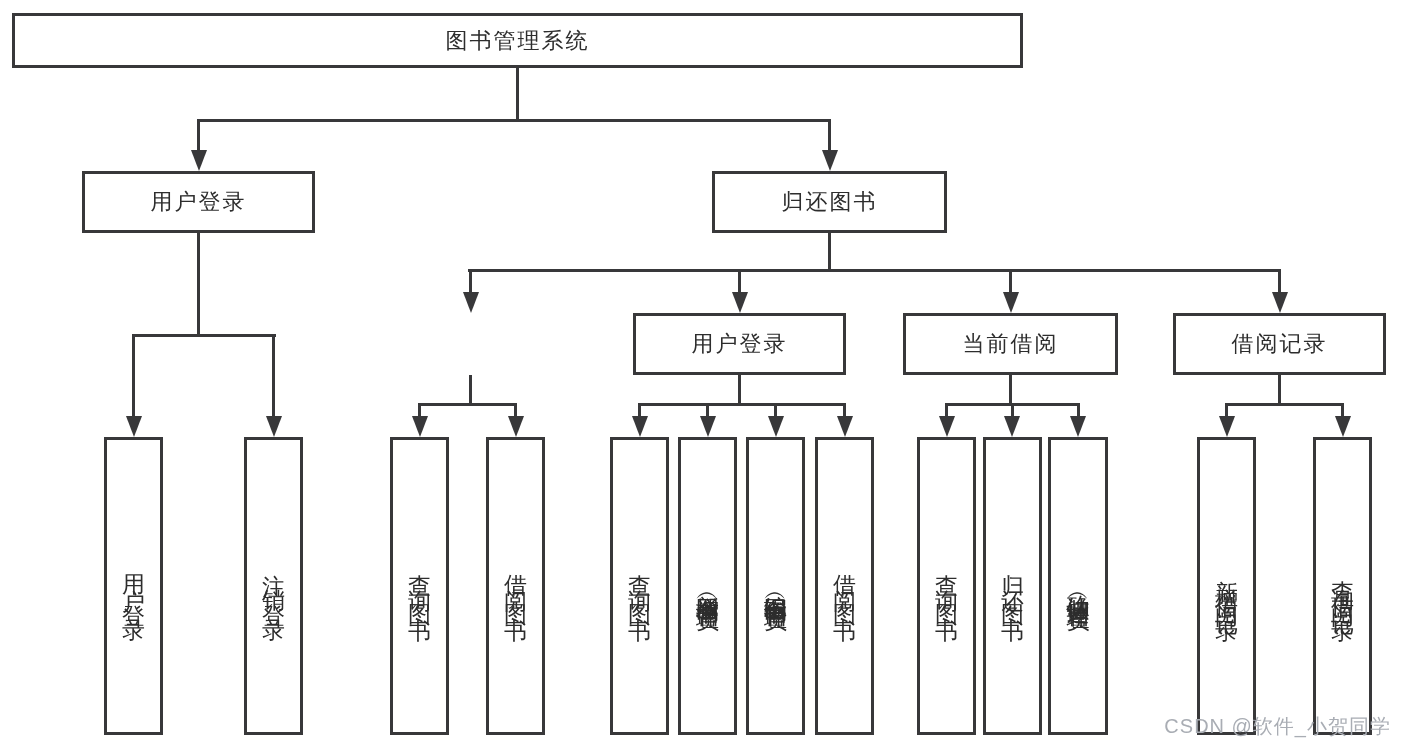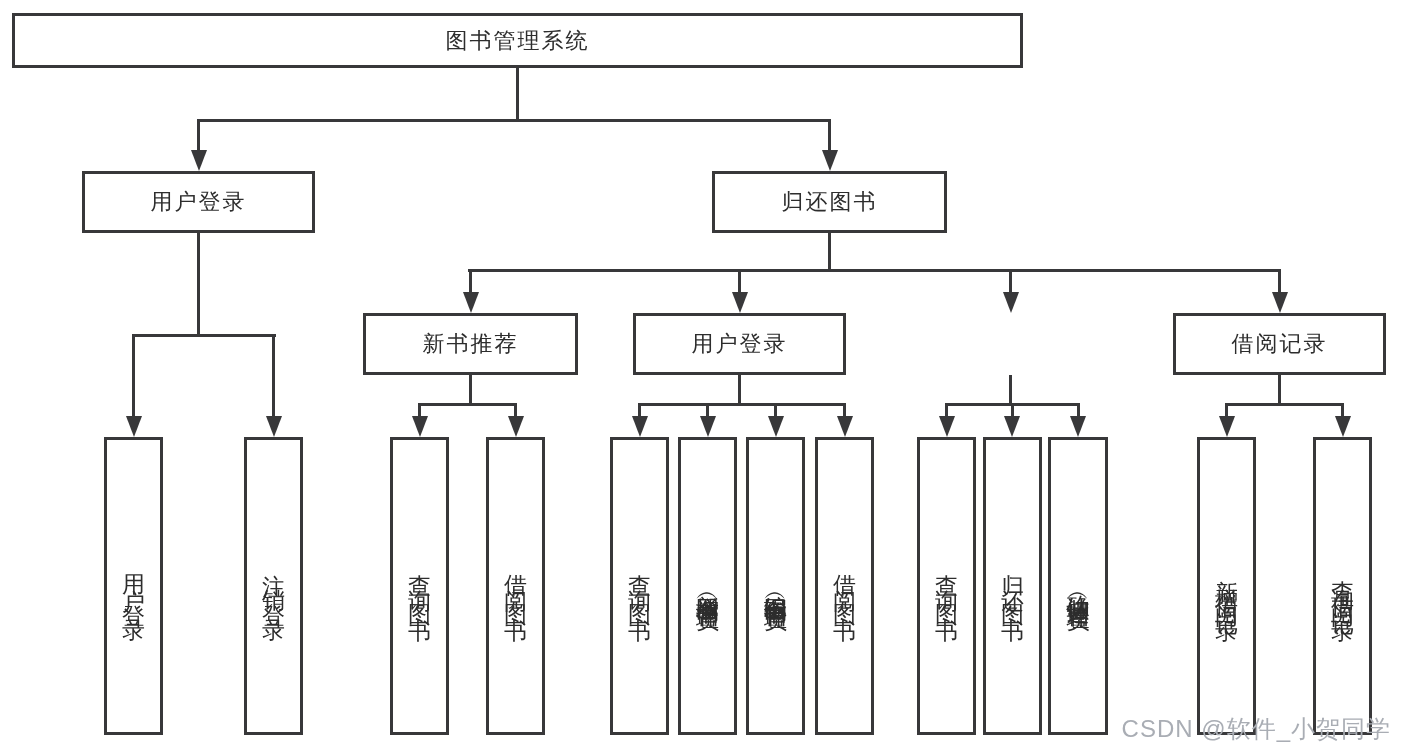--- a/index.html
+++ b/index.html
@@ -54,21 +54,21 @@
     width: 0;
     height: 0;
     border-left: 8px solid transparent;
     border-right: 8px solid transparent;
     border-top: 21px solid #38383a;
   }
   .watermark {
     position: absolute;
     right: 14px;
     top: 713px;
-    font-size: 24px;
+    font-size: 20px;
     color: #a9adb4;
     letter-spacing: 1px;
     white-space: nowrap;
   }
 </style>
 </head>
 <body>
 
 <div id="stage">
 
@@ -76,25 +76,25 @@
     <span>图书管理系统</span>
   </div>
 
   <div class="box" style="left:82px; top:171px; width:233px; height:62px;">
     <span>用户登录</span>
   </div>
   <div class="box" style="left:712px; top:171px; width:235px; height:62px;">
     <span>归还图书</span>
   </div>
 
-  <div class="box" style="left:363px; top:313px; width:215px; height:62px;">
-    <span>新书推荐</span>
-  </div>
   <div class="box" style="left:633px; top:313px; width:213px; height:62px;">
     <span>用户登录</span>
+  </div>
+  <div class="box" style="left:903px; top:313px; width:215px; height:62px;">
+    <span>当前借阅</span>
   </div>
   <div class="box" style="left:1173px; top:313px; width:213px; height:62px;">
     <span>借阅记录</span>
   </div>
 
   <div class="box leaf" style="left:104px;">
     <span class="vtext ls4">用户登录</span>
   </div>
   <div class="box leaf" style="left:244px;">
     <span class="vtext ls4">注销登录</span>

